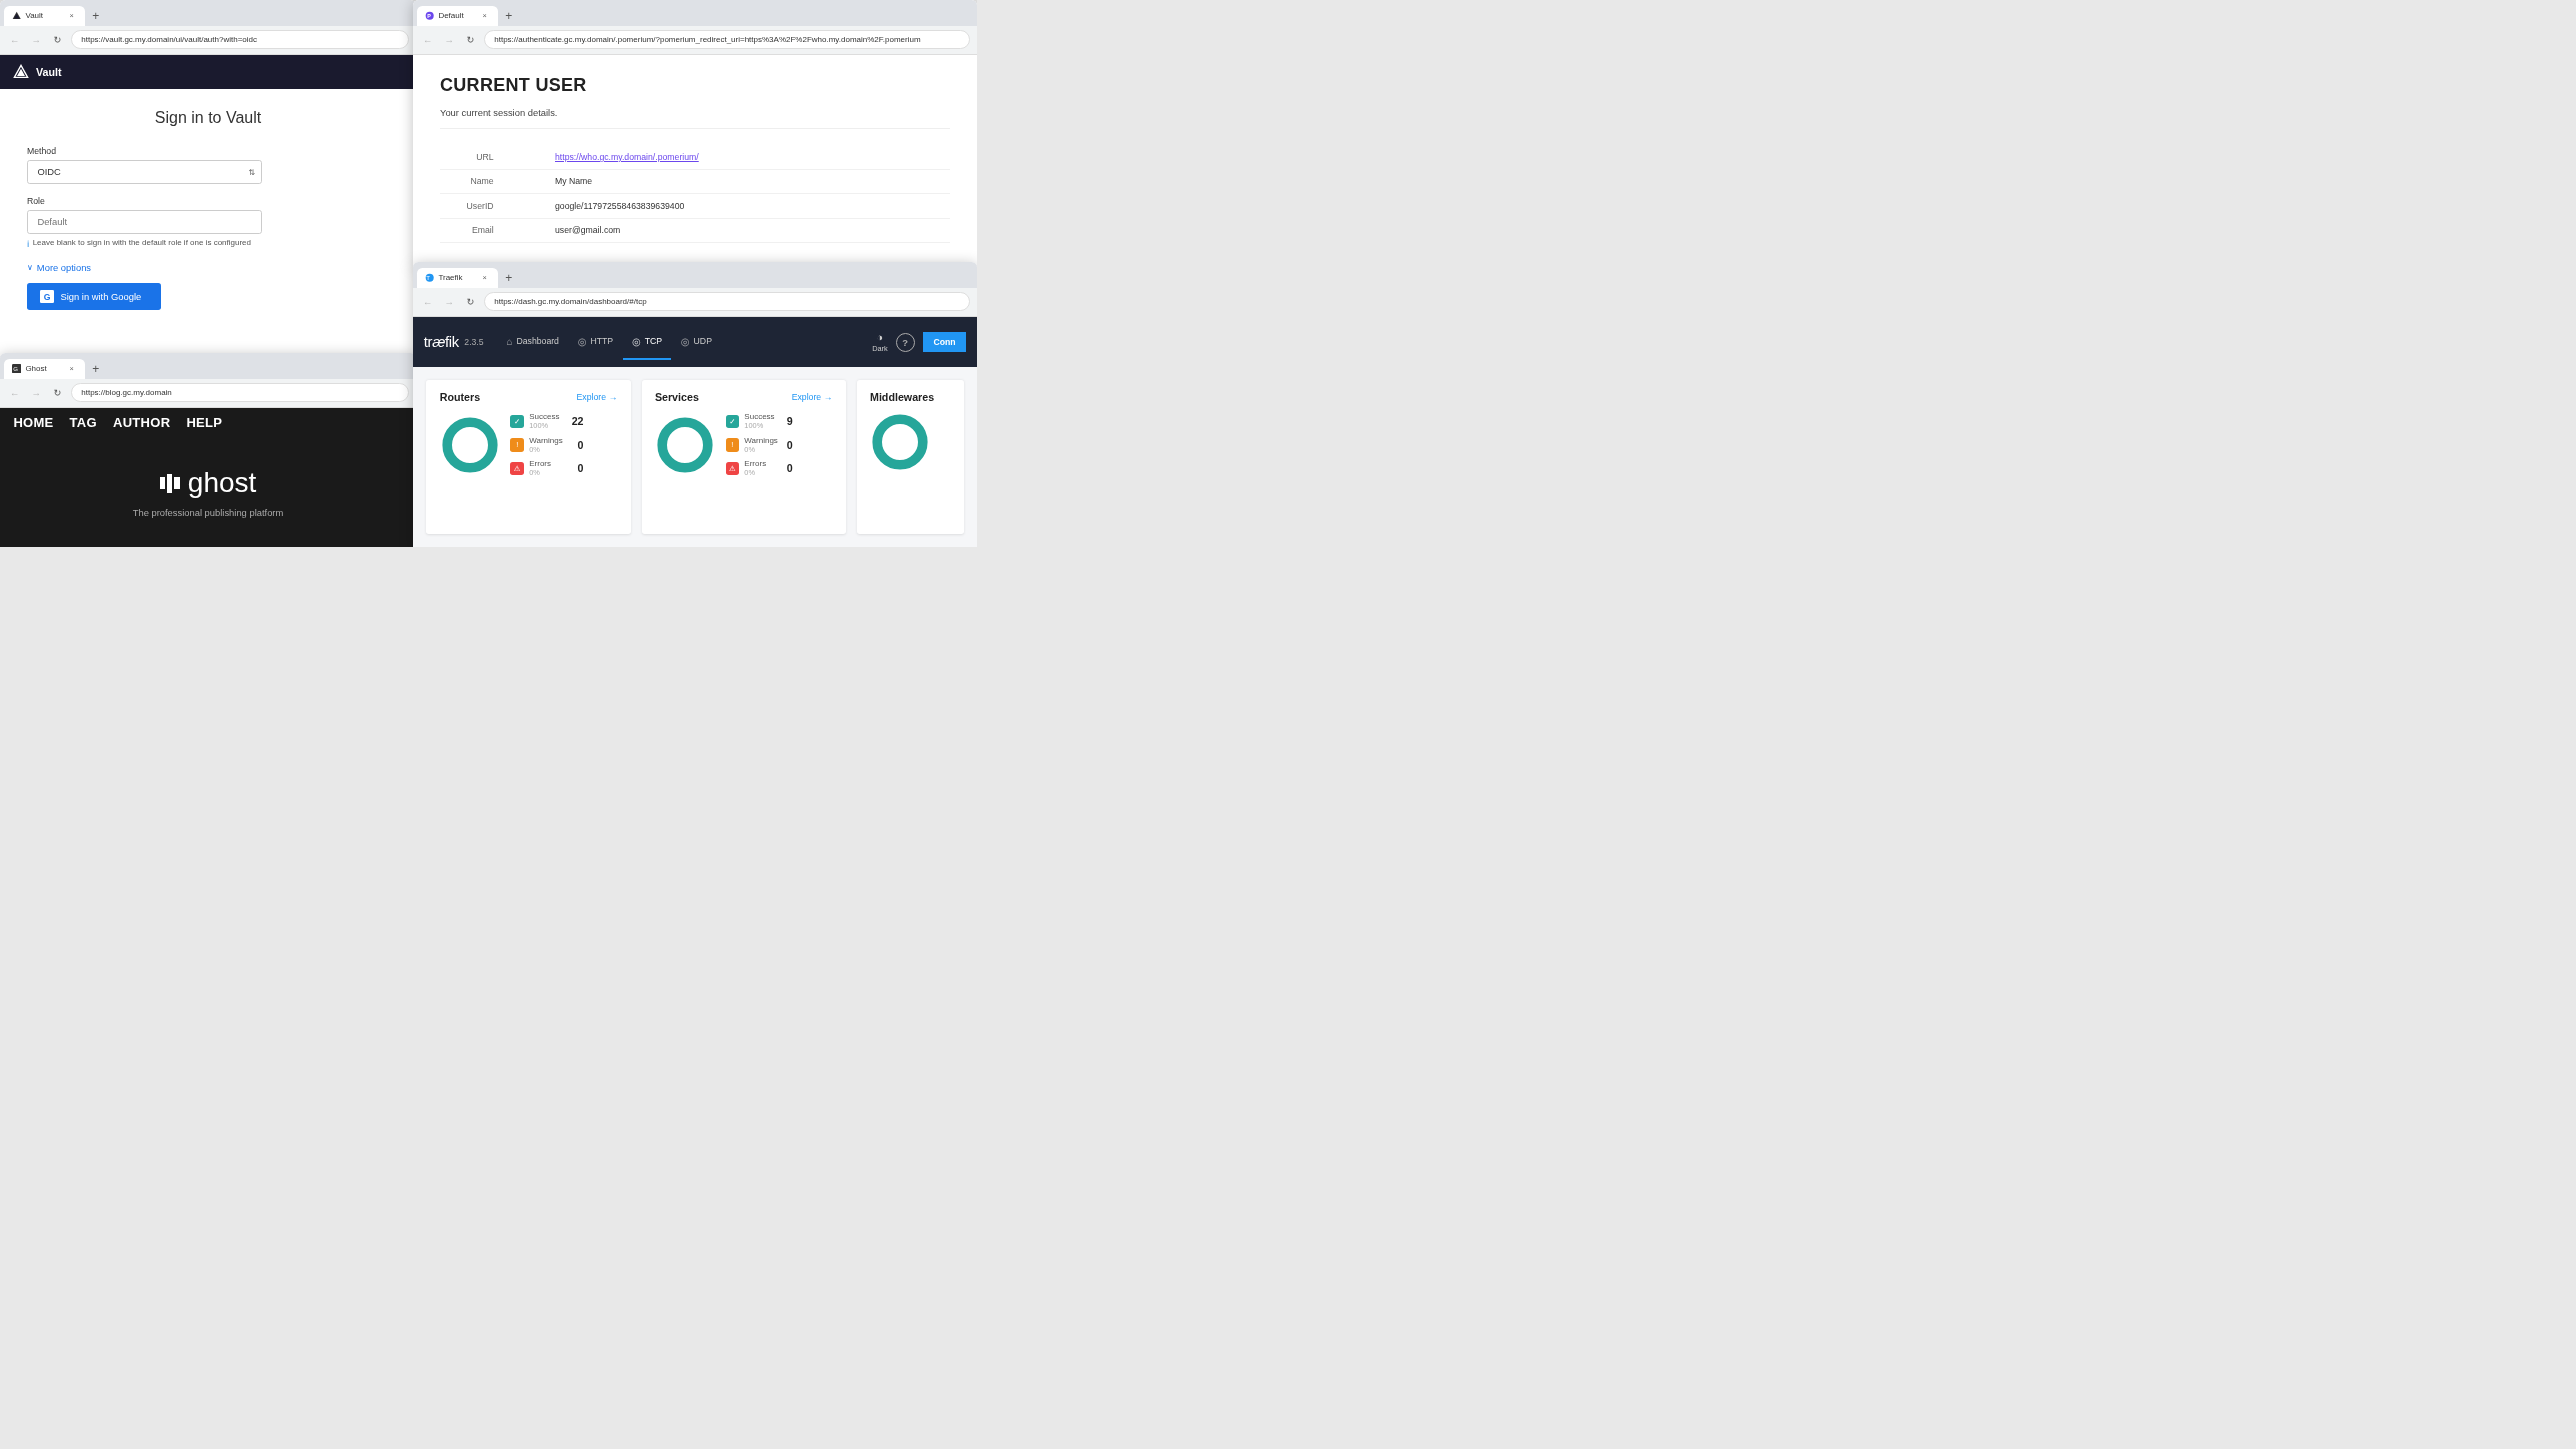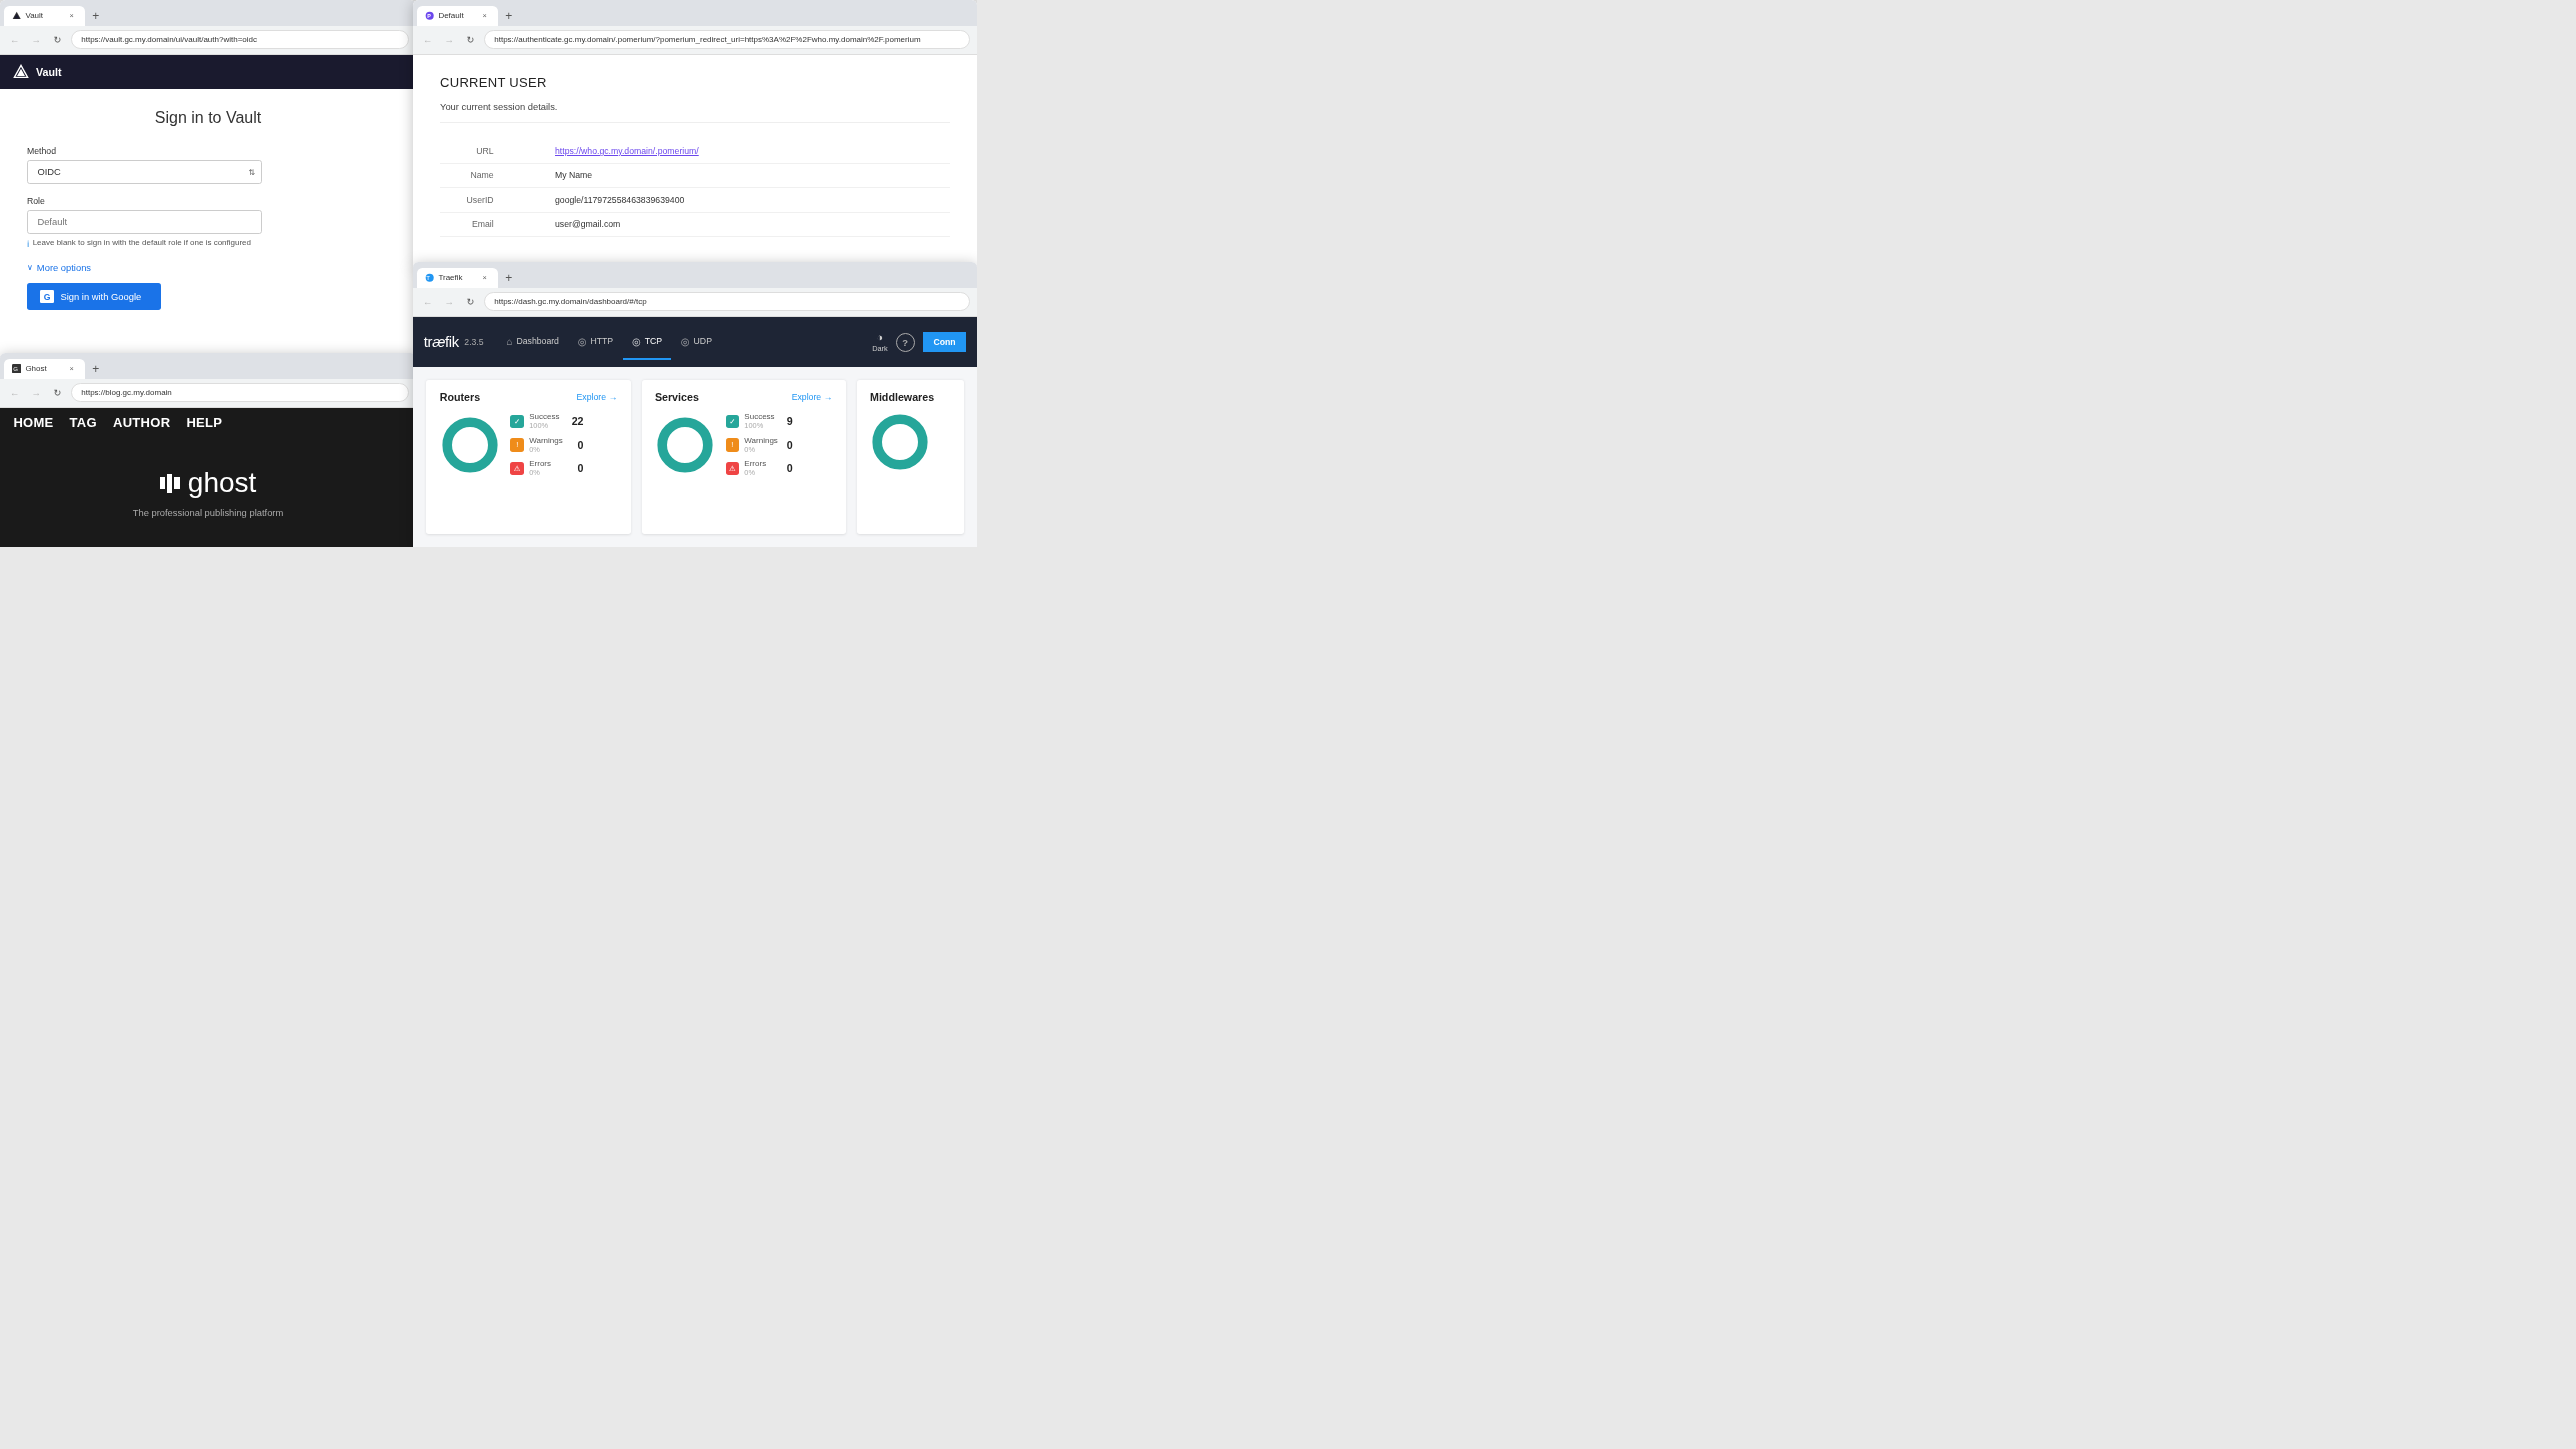--- a/index.html
+++ b/index.html
@@ -279,22 +279,22 @@
       height: 265px;
     }
 
     .pomerium-content {
       padding: 20px 27px;
       background: #fff;
       flex: 1;
     }
 
     .current-user-title {
-      font-size: 13px;
-      font-weight: 400;
+      font-size: 18px;
+      font-weight: 700;
       color: #222;
       letter-spacing: 0.3px;
       margin-bottom: 10.7px;
     }
 
     .session-desc {
       font-size: 9.4px;
       color: #444;
       margin-bottom: 16px;
       border-bottom: 0.7px solid #eee;

